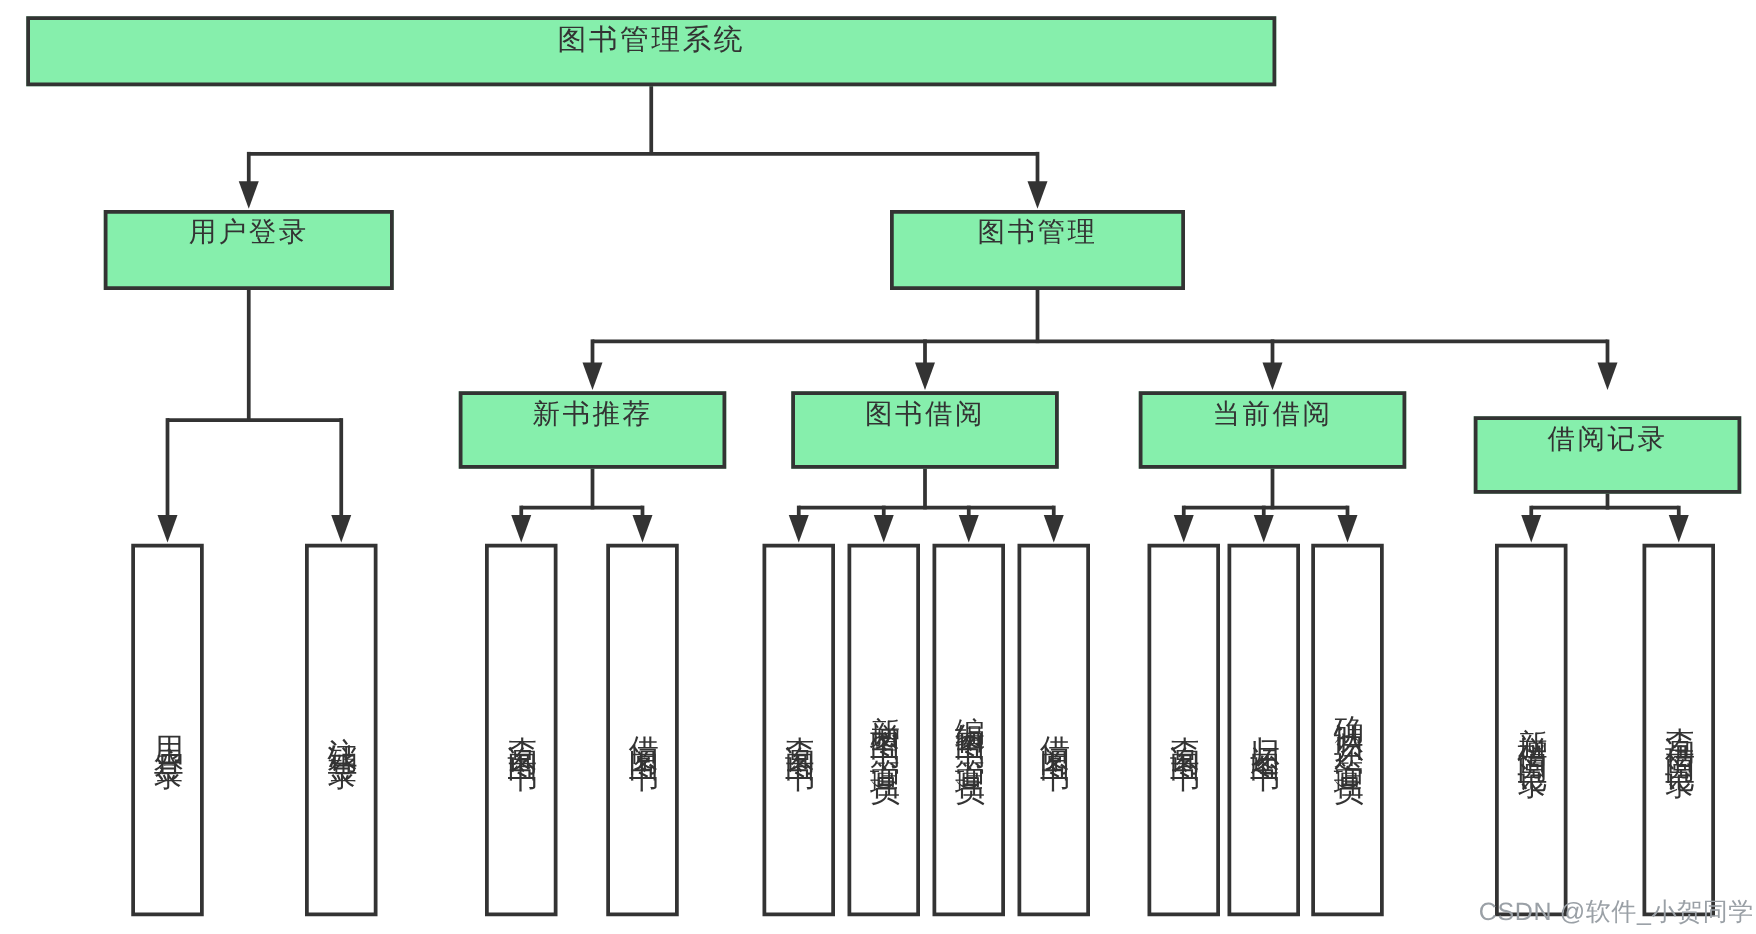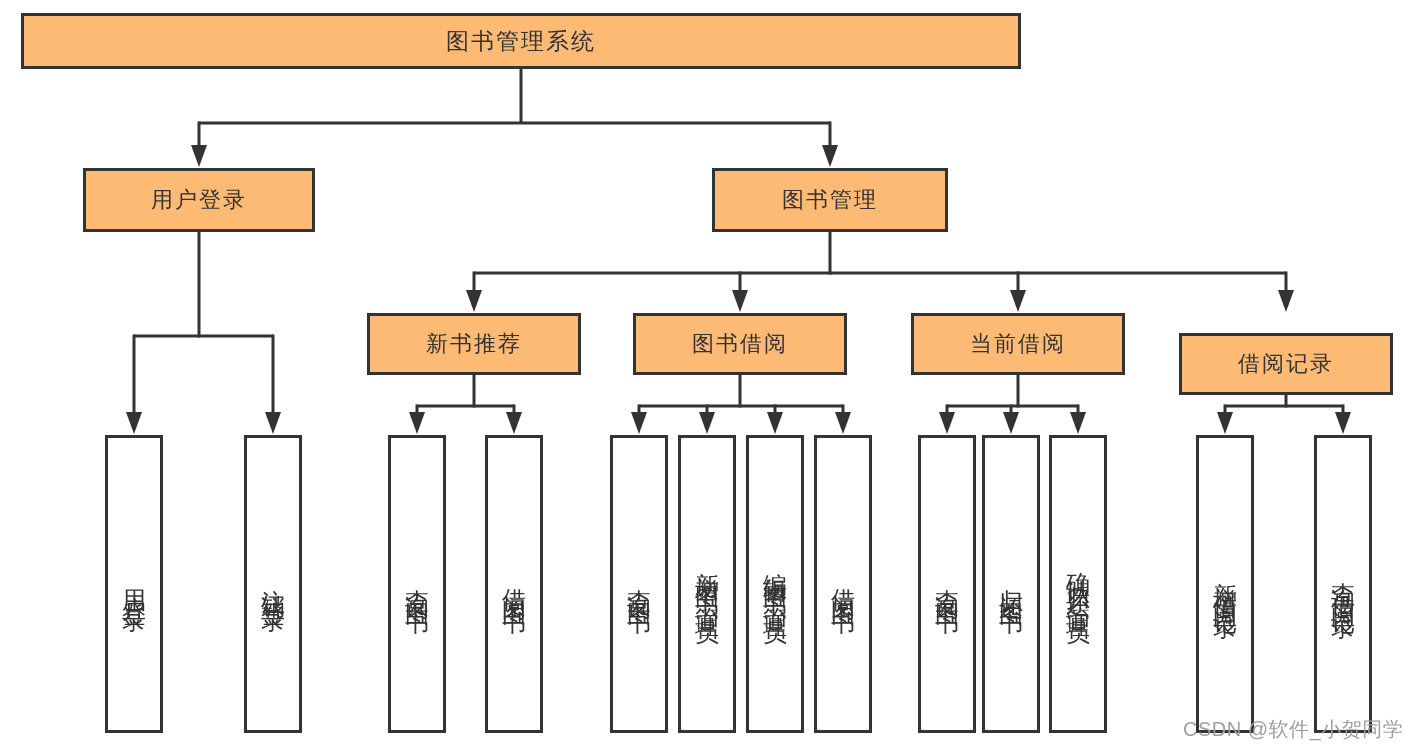--- a/index.html
+++ b/index.html
@@ -2,22 +2,22 @@
 <html><head>
 <meta charset="utf-8">
 <style>
   html,body { margin:0; padding:0; background:#ffffff; }
   #stage {
     position:relative; width:1405px; height:747px; background:#ffffff;
     font-family:"Liberation Sans", sans-serif; color:#333333; overflow:hidden;
   }
   #connectors { position:absolute; left:0; top:0; width:1405px; height:747px; }
   .hbox {
-    position:absolute; box-sizing:border-box; border:3px solid #333333; background:#fdba74;
-    display:flex; align-items:center; justify-content:center;
+    position:absolute; box-sizing:border-box; border:3px solid #333333; background:#86efac;
+    display:flex; align-items:flex-start; justify-content:center;
     font-size:22px; letter-spacing:2px; color:#333333; z-index:2;
   }
   .hbox.root { font-size:23px; }
   .vbox {
     position:absolute; box-sizing:border-box; border:3px solid #333333; background:#ffffff;
     display:flex; align-items:center; justify-content:center;
     writing-mode:vertical-rl; text-orientation:mixed;
     font-size:24px; letter-spacing:7px; line-height:1; color:#333333; z-index:2;
   }
   #watermark {

